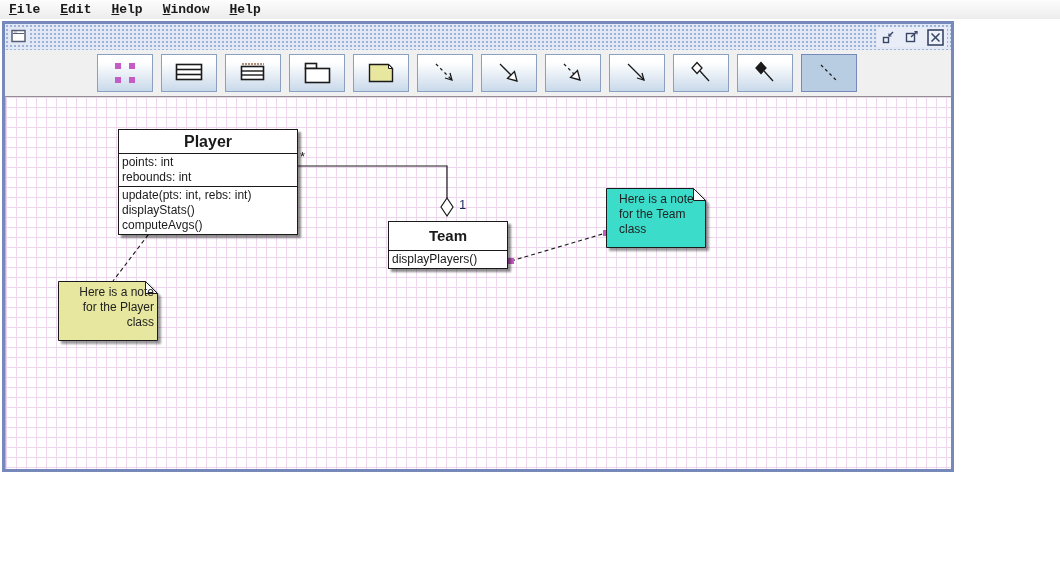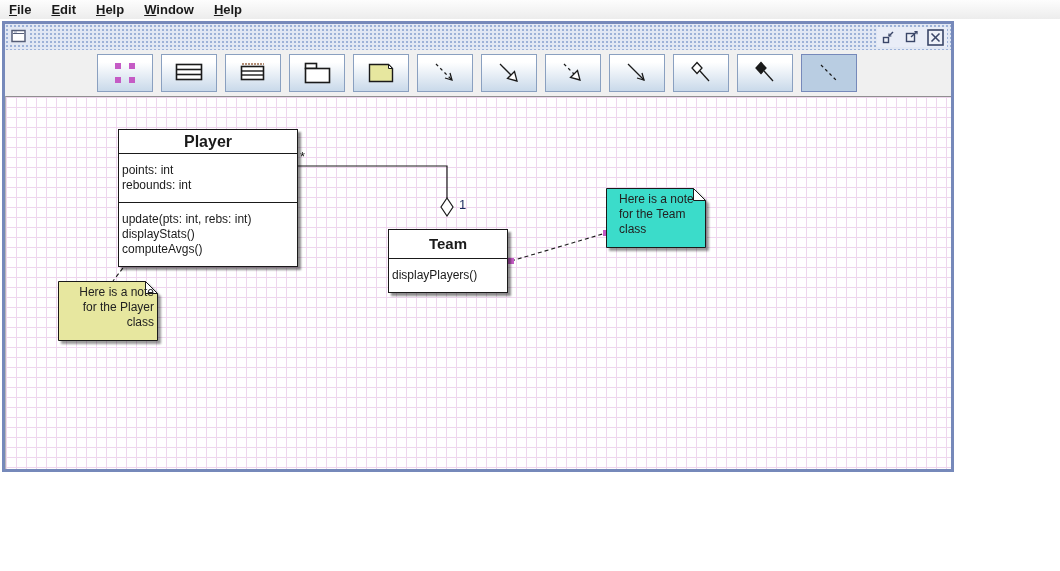--- a/index.html
+++ b/index.html
@@ -1,21 +1,21 @@
 <!DOCTYPE html>
 <html><head>
 <meta charset="utf-8">
 <style>
   * { margin:0; padding:0; box-sizing:border-box; }
   body { font-family:"Liberation Sans", sans-serif; background:#fff; }
   #page { position:relative; width:1060px; height:571px; background:#ffffff; overflow:hidden; }
 
   
   #menubar { position:absolute; left:0; top:0; width:1060px; height:19px;
-    background:linear-gradient(#fdfdfd,#ececec); display:flex; align-items:center; padding-left:6px; }
+    background:linear-gradient(#fdfdfd,#ececec); display:flex; align-items:center; padding-left:6px;font-family:Liberation Mono, monospace; }
   .menu-item { display:inline-block; font-size:13px; font-weight:bold; color:#1a1a1a;
     padding:2px 9px 2px 3px; margin-right:8px; cursor:default; }
   .menu-item::first-letter { text-decoration:underline; }
 
   
   #frame { position:absolute; left:2px; top:21px; width:952px; height:451px;
     border:3px solid #7689ba; box-shadow:inset 0 0 0 1px #4a5a94; background:#f0f0f0; }
 
   
   #titlebar { position:absolute; left:0; top:0; right:0; height:26px;
@@ -40,26 +40,26 @@
     background-color:#ffffff;
     background-image:
       linear-gradient(to right, #eed6ee 1px, rgba(0,0,0,0) 1px),
       linear-gradient(to bottom, #eed6ee 1px, rgba(0,0,0,0) 1px);
     background-size:10px 10px; }
 
   
   .uml-class { position:absolute; background:#ffffff; border:1px solid #1a1a1a;
     box-shadow:3px 3px 2px rgba(0,0,0,0.45); color:#1a1a1a; font-size:12px;margin-top:12px; }
   .uml-title { text-align:center; font-weight:bold; }
-  .uml-section { border-top:1px solid #1a1a1a; padding:9px 3px; }
+  .uml-section { border-top:1px solid #1a1a1a; padding:1px 3px; }
   .uml-line { height:15px; line-height:15px; white-space:nowrap; }
 
   #class-player { left:112px; top:20px; width:180px; }
   #class-player .uml-title { height:23px; line-height:23px; font-size:16px; }
-  #class-team { left:382px; top:120px; width:120px; }
+  #class-team { left:382px; top:112px; width:120px; }
   #class-team .uml-title { height:28px; line-height:28px; font-size:15px; }
 
   
   .note { position:absolute; width:100px; height:60px; }
   .note svg { position:absolute; left:0; top:0; filter:drop-shadow(3px 3px 1px rgba(0,0,0,0.4)); }
   .note-text { position:absolute; left:0; top:0; width:96px; padding:4px 0 0 13px;
     font-size:12px; line-height:15px; color:#222222; }
   #note-player { left:52px; top:184px;text-align:right; }
   #note-team   { left:600px; top:91px; }
 

